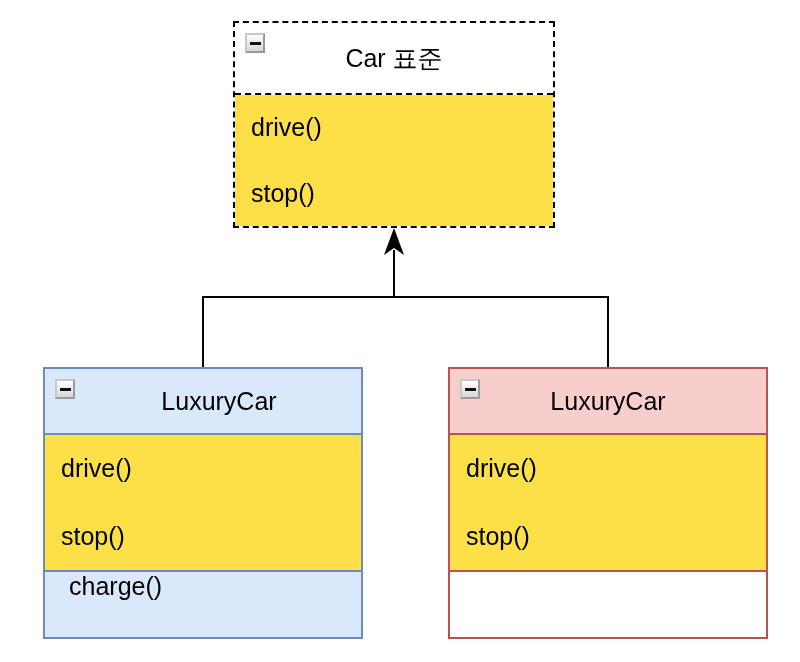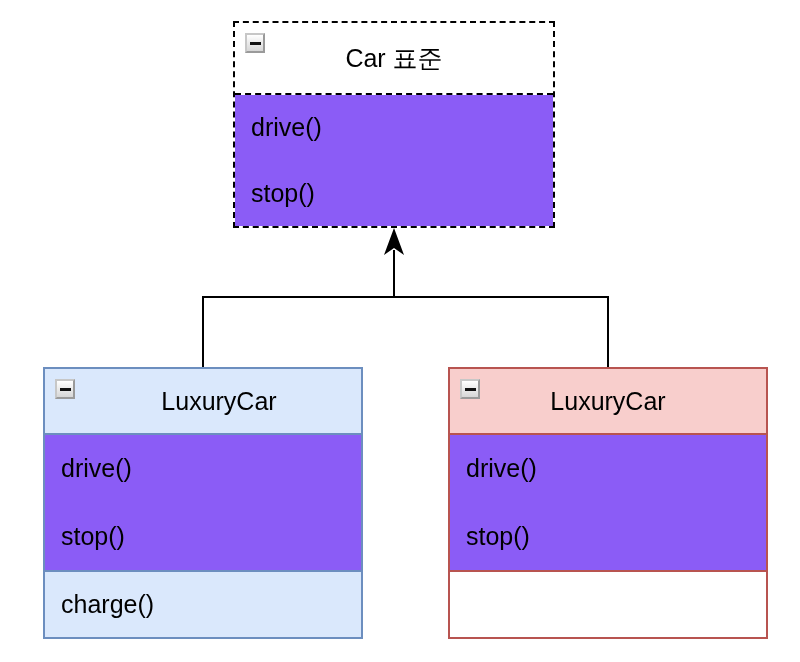--- a/index.html
+++ b/index.html
@@ -71,37 +71,37 @@
     padding-left: 32px;
   }
   .box-speed .box-header {
     background: var(--red-fill, #f8cecc);
     border-bottom: 2px solid var(--red-border, #b85450);
   }
   .box-body {
     flex: 1 1 auto;
     display: flex;
     flex-direction: column;
-    background: #8b5cf6;
+    background: #fde047;
     justify-content: center;
   }
   .box-luxury .box-body { border-bottom: 2px solid var(--blue-border, #6c8ebf); }
   .box-speed  .box-body { border-bottom: 2px solid var(--red-border, #b85450); }
   .child-box .box-body { flex: 0 0 135px; }
   .method-row {
     flex: 1 1 0;
     display: flex;
     align-items: center;
     padding-left: 16px;
   }
   .box-footer {
     flex: 1 1 auto;
     display: flex;
-    align-items: center;
-    padding-left: 16px;
+    align-items: flex-start;
+    padding-left: 24px;
   }
   .box-luxury .box-footer { background: var(--blue-fill, #dae8fc); }
   .box-speed  .box-footer { background: var(--red-fill, #f8cecc); }
   
   .collapse-btn {
     position: absolute;
     left: 10px; top: 10px;
     width: 20px; height: 20px;
     box-sizing: border-box;
     border: 2px solid #9a9a9a;

